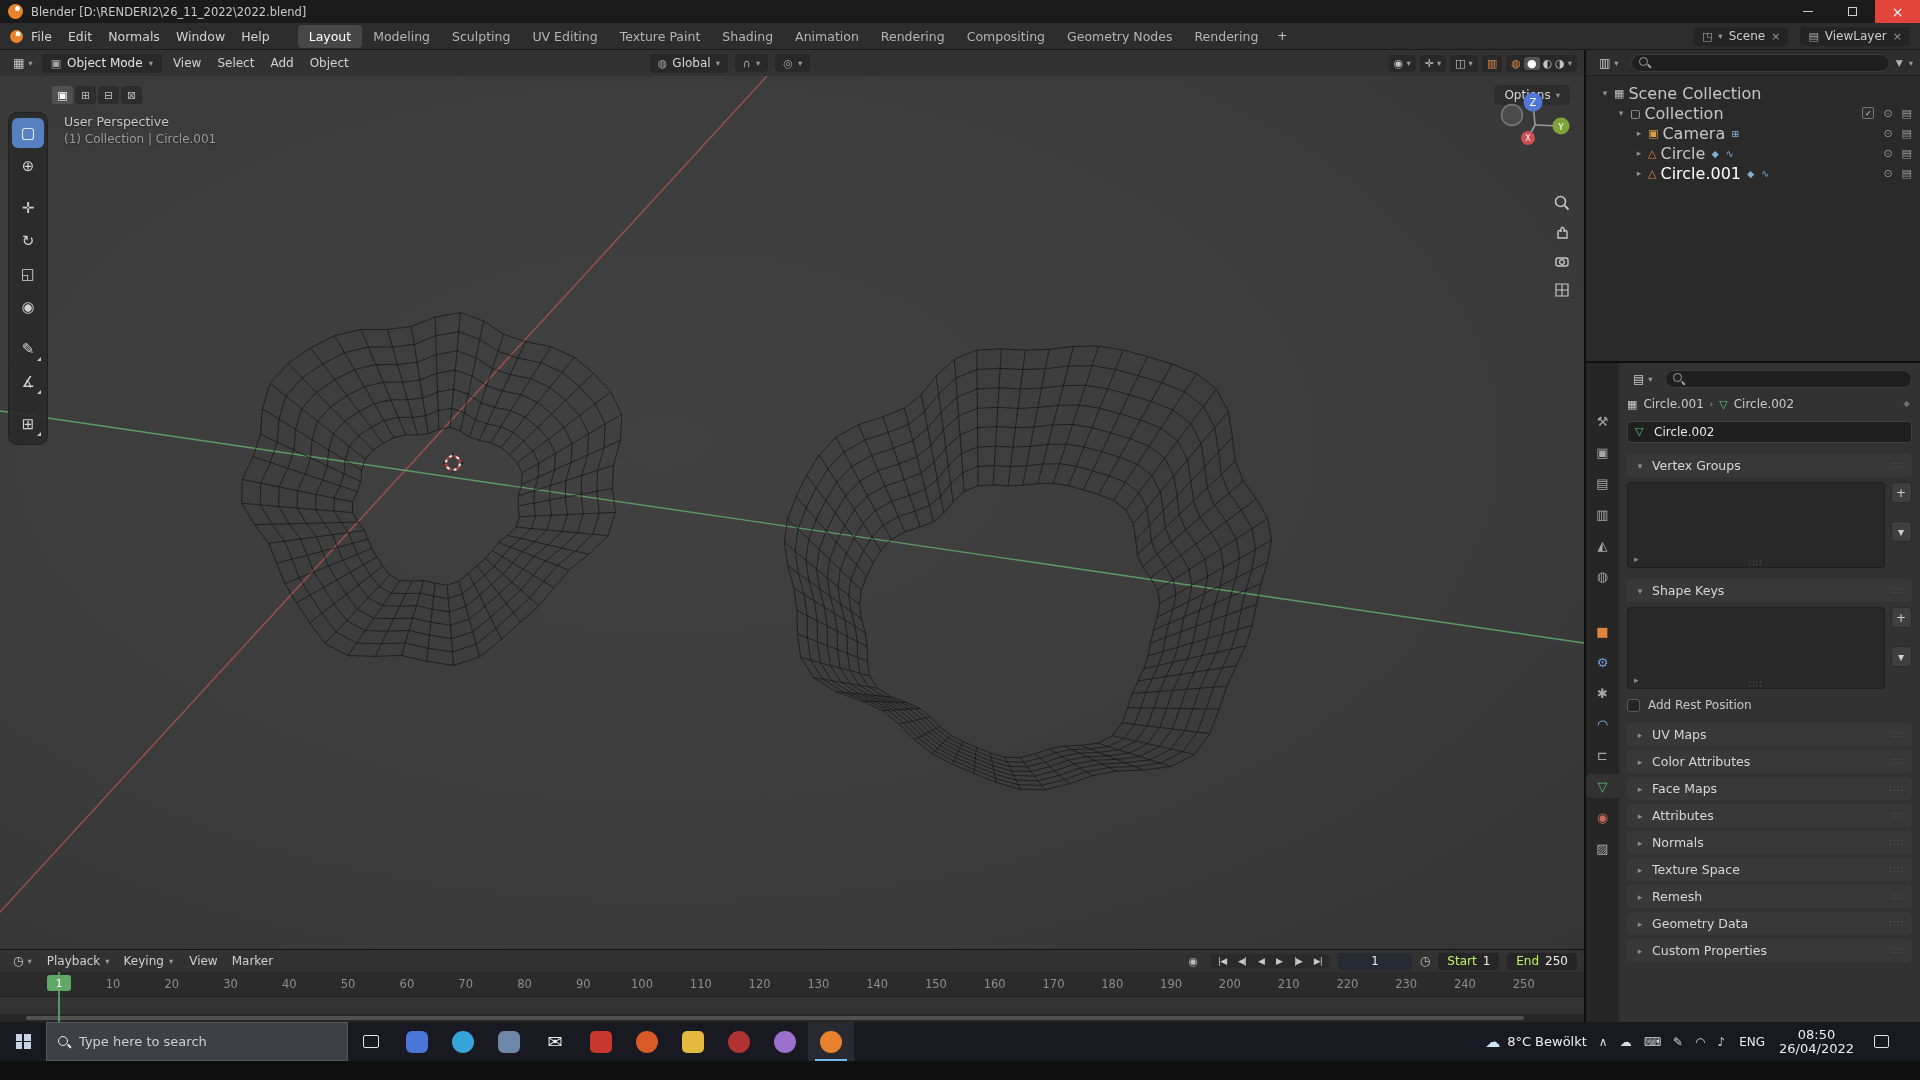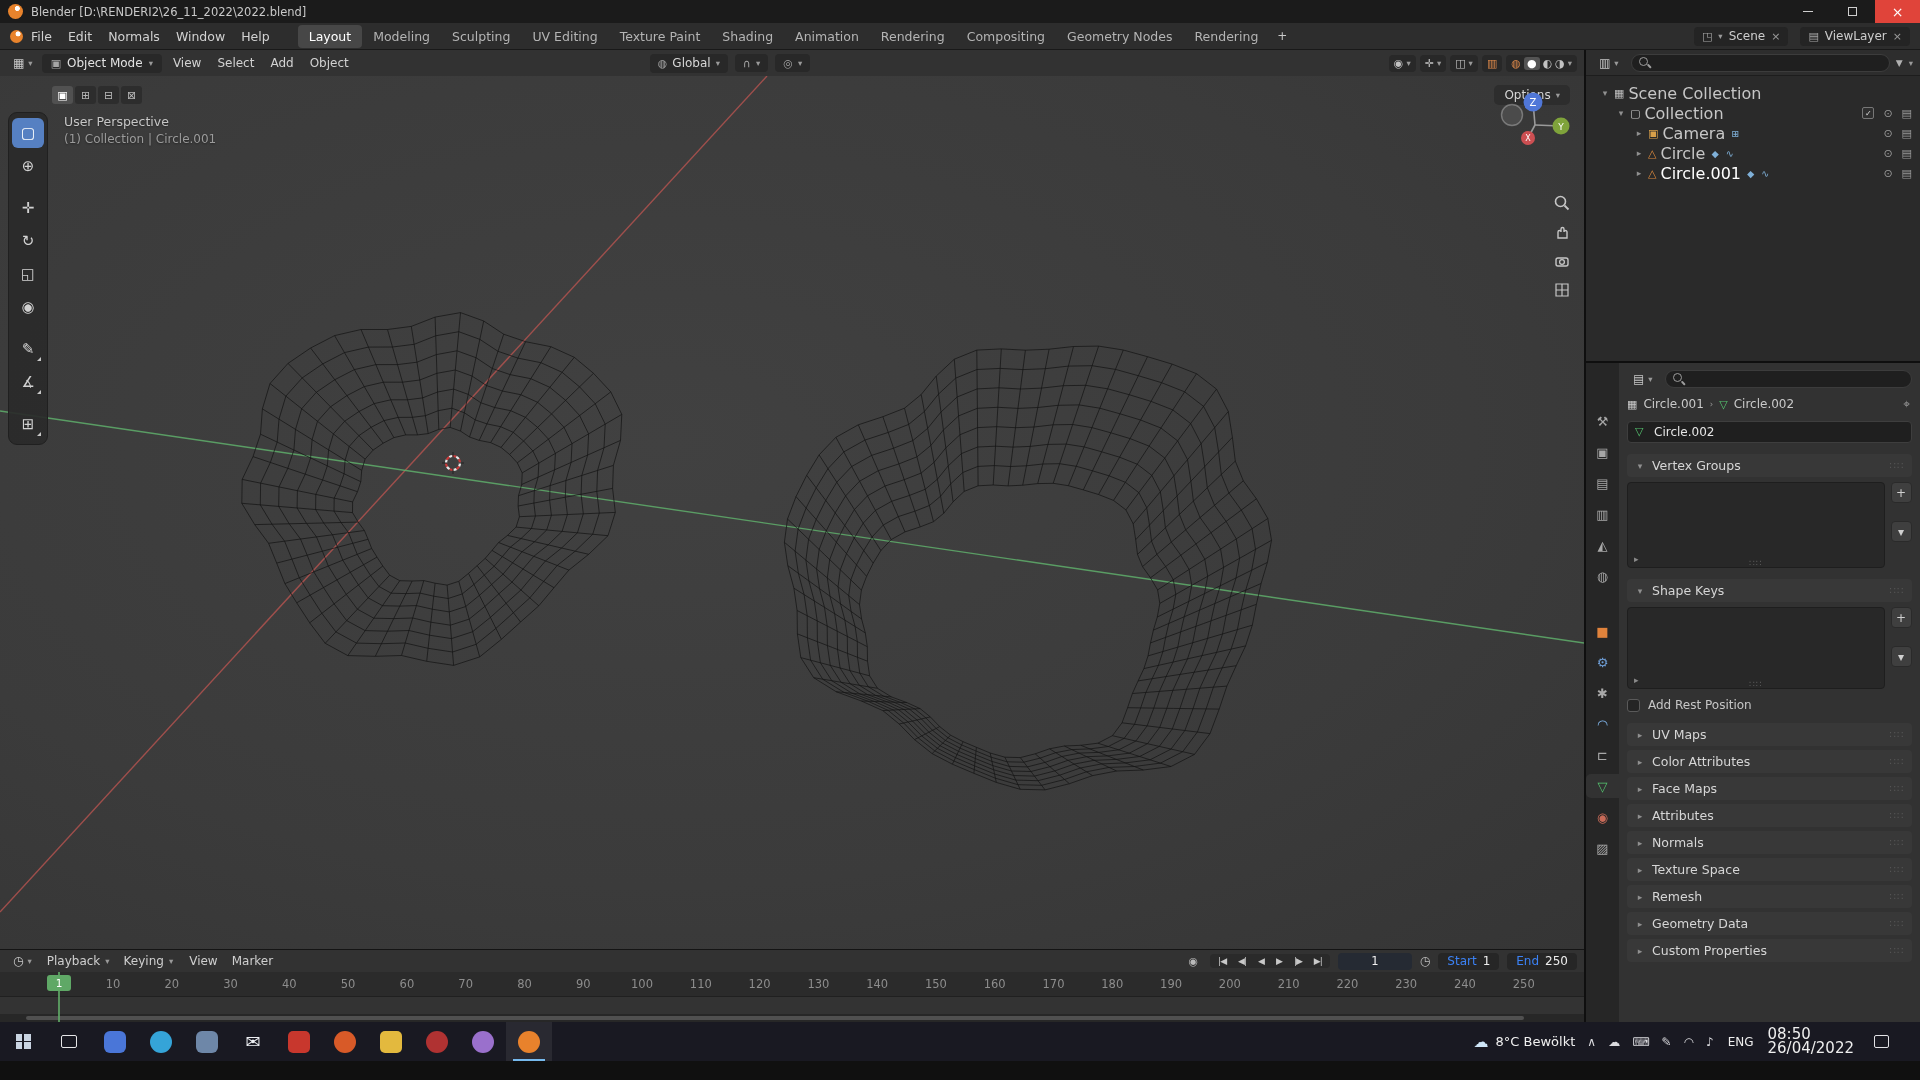--- a/index.html
+++ b/index.html
@@ -69,21 +69,21 @@
 .timeline{height:73px;display:flex;flex-direction:column;background:#2e2e2e;border-top:1px solid #141414}
 .tl-header{height:22px;background:#323232;display:flex;align-items:center;gap:2px;padding:0 7px}
 .tl-menu{padding:2px 7px;color:#cfcfcf;display:flex;gap:5px;align-items:center}
 .tl-right{margin-left:auto;display:flex;align-items:center;gap:8px}
 .autokey{color:#b9b9b9;font-size:11px;padding:0 4px}
 .transport{display:flex;background:#2a2a2a;border-radius:4px;padding:1px 2px}
 .tbtn{padding:1px 6px;color:#c8c8c8;font-size:9px;letter-spacing:-1px}
 .framefield{width:74px;height:17px;background:#252a33;border-radius:4px;display:grid;place-items:center;color:#f0f0f0;font-size:11.5px}
 .sw{color:#bdbdbd;font-size:12px}
 .rangepill{height:17px;background:#262626;border-radius:4px;display:flex;align-items:center;gap:6px;padding:0 9px}
-.rl{color:#3b82f6}.rv{color:#ececec}
+.rl{color:#bef264}.rv{color:#ececec}
 .tl-body{flex:1;position:relative}
 .tl-ruler{height:25px;background:#2b2b2b;border-bottom:1px solid #202020;position:relative}
 .ticks{position:absolute;left:96px;right:43px;top:5px;display:flex;justify-content:space-between}
 .tick{width:34px;text-align:center;color:#8d8d8d;font-size:11.5px}
 .tl-track{position:absolute;top:25px;bottom:0;left:0;right:0;background:#333}
 .tl-scroll{position:absolute;left:0;right:0;bottom:0;height:8px;background:#272727}
 .tl-thumb{position:absolute;left:26px;right:60px;top:2px;height:4px;border-radius:2px;background:#505050}
 .playhead{position:absolute;left:58px;top:0;bottom:0;width:2px;background:rgba(95,168,102,.85)}
 .ph-box{position:absolute;left:47px;top:3px;width:24px;height:16px;background:#5fa866;border-radius:3px;display:grid;place-items:center;color:#fff;font-size:10.5px}
 
@@ -158,21 +158,21 @@
 .tb-apps{display:flex}
 .tb-app{width:46px;display:grid;place-items:center;position:relative}
 .tb-app.active{background:rgba(255,255,255,.07)}
 .tb-app.active::after{content:"";position:absolute;left:7px;right:7px;bottom:0;height:2px;background:#76b9ed}
 .tile{width:22px;height:22px;display:grid;place-items:center;color:#eef0f4;font-size:18px}
 .tb-tray{margin-left:auto;display:flex;align-items:center;gap:12px;padding-right:4px}
 .weather{display:flex;align-items:center;gap:7px;color:#f0f0f0;font-size:13px}
 .wi{color:#cfe6f8;font-size:15px}
 .trayicons{display:flex;gap:12px;align-items:center;color:#dadade;font-size:12px}
 .lang{font-size:12px;color:#eee;padding:0 2px}
-.clock{color:#eee;font-size:15px;line-height:13.5px;}
+.clock{color:#eee;font-size:13px;line-height:13.5px;text-align:center}
 .notifbtn{display:grid;place-items:center;padding:0 8px}
 .ni{width:15px;height:13px;border:1.4px solid #e2e2e6;border-radius:2px}
 .sliver{width:7px;border-left:1px solid #3c3c48}
 </style>
 </head>
 <body>
 
 <div class="screen">
 
   <div class="titlebar">
@@ -723,20 +723,24 @@
 
   <div class="taskbar">
     <div class="tb-start">
       <span class="winlogo">
           <span></span>
           <span></span>
           <span></span>
           <span></span>
         </span>
     </div>
+    <div class="tb-search">
+      <span class="mag tb-mag"></span>
+      <input placeholder="Type here to search" style="">
+    </div>
     <div class="tb-tv">
         <span class="tvicon"></span>
       </div>
     <div class="tb-apps">
 
         <div class="tb-app">
           <span class="tile" style="background: rgb(74, 118, 216); border-radius: 6px;"></span>
         </div>
 
         <div class="tb-app">

